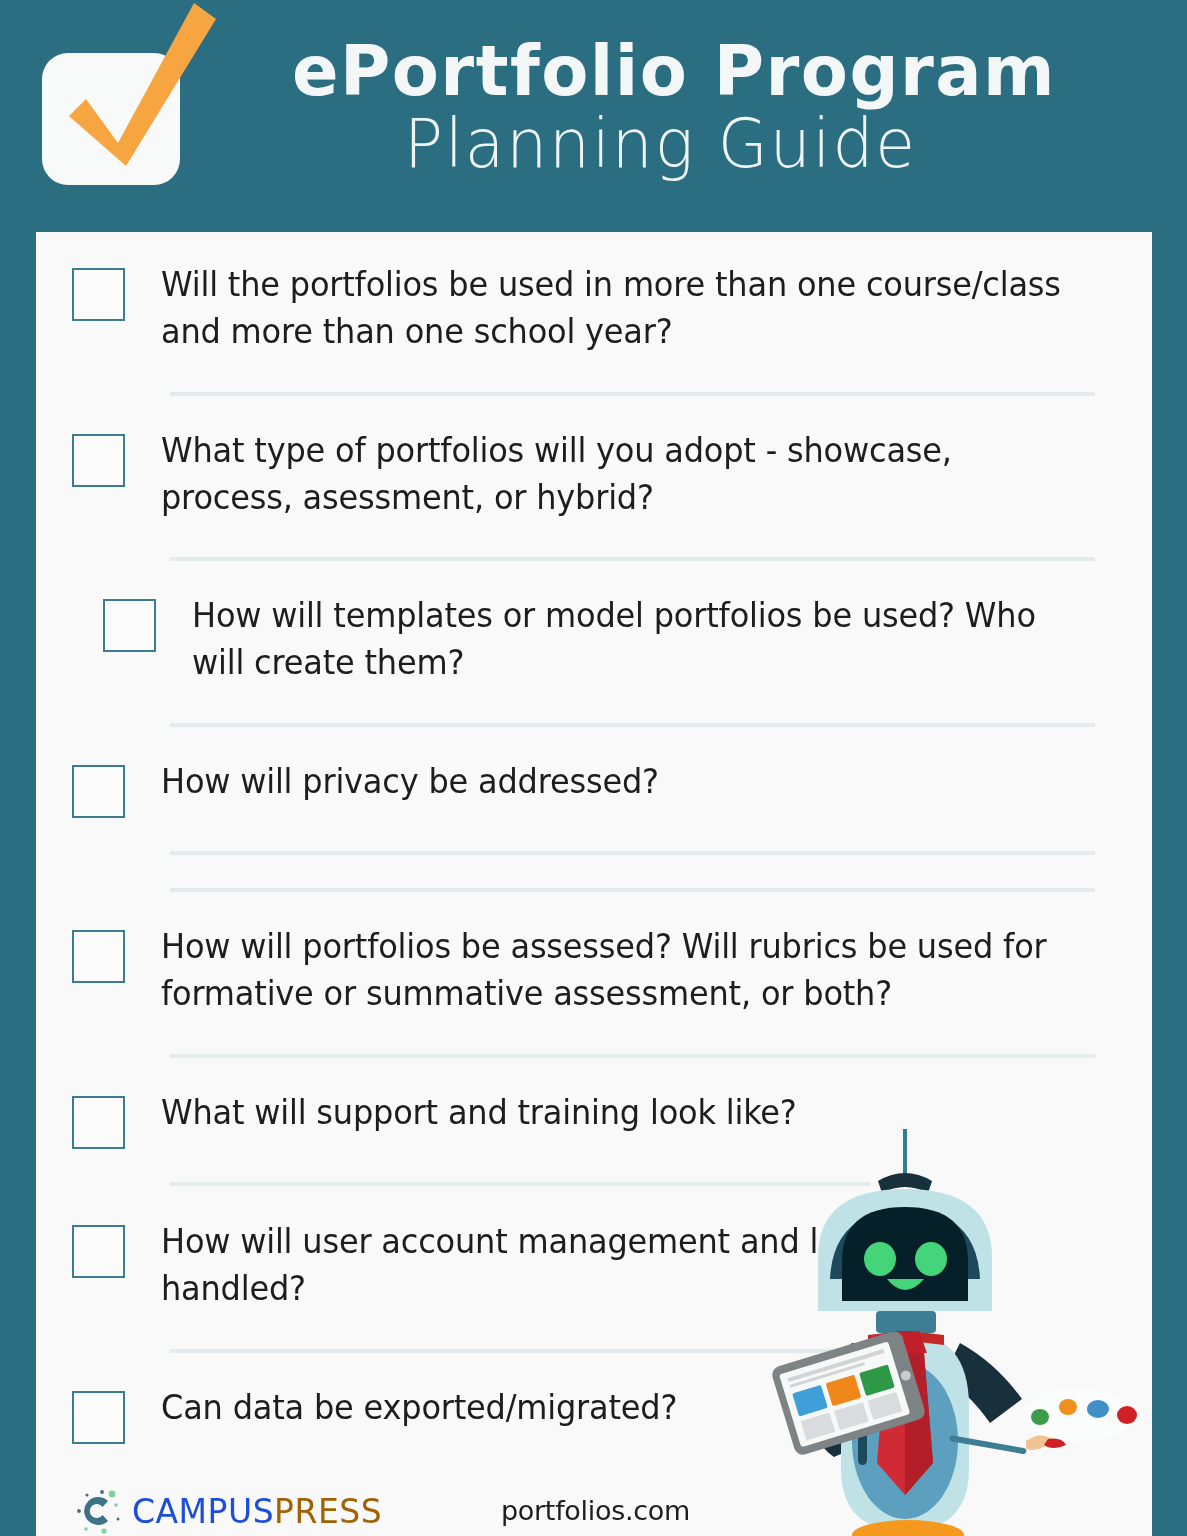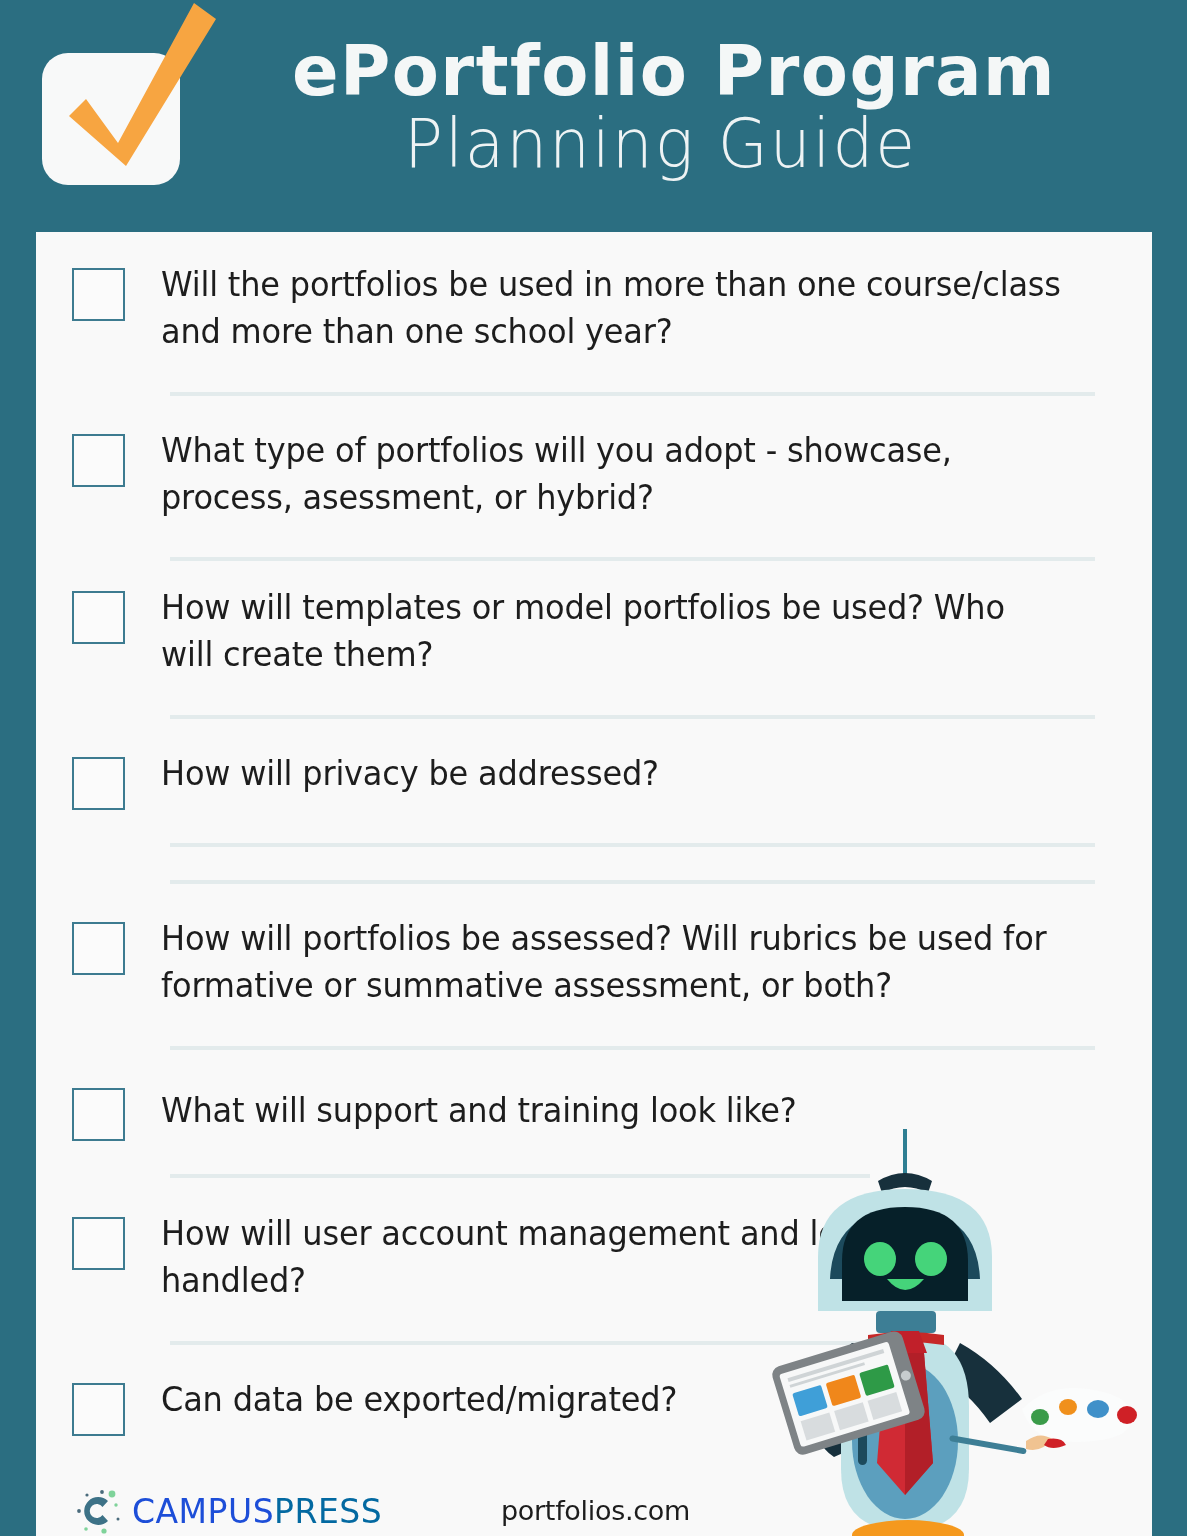--- a/index.html
+++ b/index.html
@@ -161,21 +161,21 @@
   .cp-logo-mark { width: 52px; height: 52px; display:block; }
   .cp-wordmark {
     font-family: "DejaVu Sans", sans-serif;
     font-size: 33px;
     font-weight: 400;
     letter-spacing: 0.5px;
     margin-left: 6px;
     white-space: nowrap;
   }
   .cp-campus { color: #1d4ed8; }
-  .cp-press  { color: #0369a1; }
+  .cp-press  { color: #a16207; }
 
   .cp-url {
     position: absolute;
     left: 465px;
     top: 28px;
     font-family: "DejaVu Sans", sans-serif;
     font-size: 27px;
     color: #1d1d1d;
     letter-spacing: -0.3px;
   }
@@ -219,41 +219,41 @@
         <div class="item-text">Will the portfolios be used in more than one course/class and more than one school year?</div>
       </div>
       <div class="divider" style="margin-top:36px;width:925px;"></div>
 
       <div class="check-item" style="padding-top:32px;">
         <div class="checkbox"></div>
         <div class="item-text">What type of portfolios will you adopt - showcase, process, asessment, or hybrid?</div>
       </div>
       <div class="divider" style="margin-top:36px;width:925px;"></div>
 
-      <div class="check-item" style="padding-top:24px;">
+      <div class="check-item" style="padding-top:32px;justify-content:center;">
         <div class="checkbox"></div>
         <div class="item-text">How will templates or model portfolios be used? Who will create them?</div>
       </div>
       <div class="divider" style="margin-top:36px;width:925px;"></div>
 
       <div class="check-item" style="padding-top:32px;">
         <div class="checkbox"></div>
         <div class="item-text">How will privacy be addressed?</div>
       </div>
       <div class="divider" style="margin-top:33px;width:925px;"></div>
 
       <div class="divider" style="margin-top:33px;width:925px;"></div>
 
       <div class="check-item" style="padding-top:32px;">
         <div class="checkbox"></div>
         <div class="item-text">How will portfolios be assessed? Will rubrics be used for formative or summative assessment, or both?</div>
       </div>
       <div class="divider" style="margin-top:36px;width:925px;"></div>
 
-      <div class="check-item" style="padding-top:32px;align-items:center;">
+      <div class="check-item" style="padding-top:32px;">
         <div class="checkbox"></div>
         <div class="item-text">What will support and training look like?</div>
       </div>
       <div class="divider" style="margin-top:33px;width:700px;"></div>
 
       <div class="check-item" style="padding-top:33px;">
         <div class="checkbox"></div>
         <div class="item-text">How will user account management and logins be handled?</div>
       </div>
       <div class="divider" style="margin-top:36px;width:700px;"></div>

